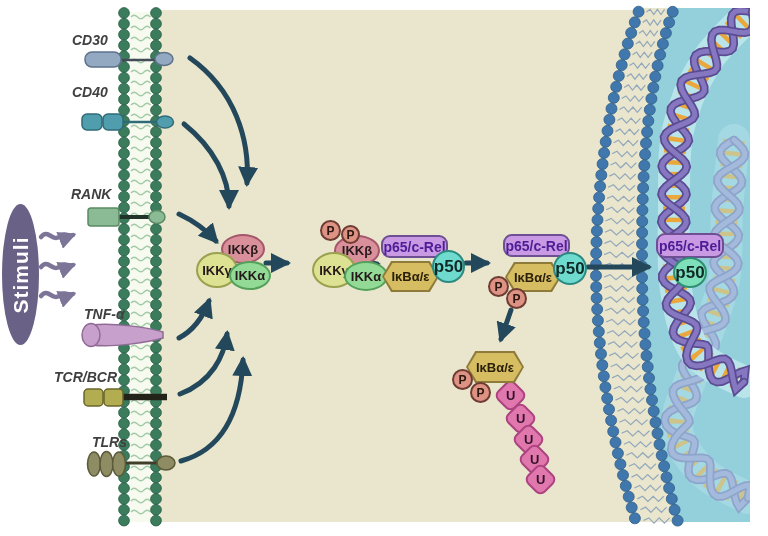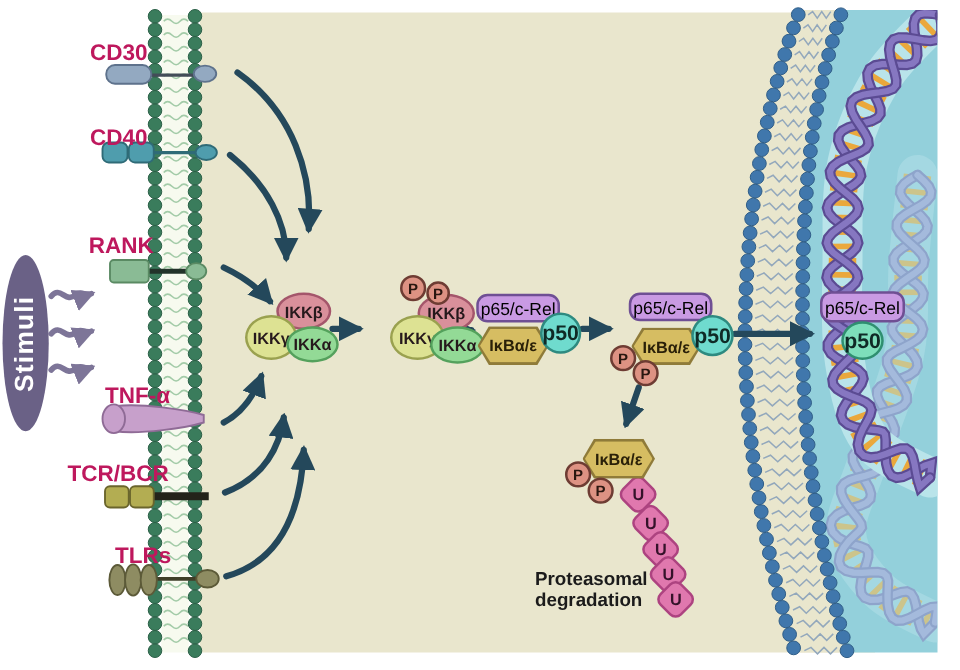--- a/index.html
+++ b/index.html
@@ -1,25 +1,25 @@
 <!DOCTYPE html>
 <html><head>
 <meta charset="utf-8">
 <style>
   html,body{margin:0;padding:0;background:#ffffff;font-family:"Liberation Sans",sans-serif;}
   .stage{position:relative;width:768px;height:536px;background:#ffffff;overflow:hidden;}
   #scene{position:absolute;left:0;top:0;z-index:1;}
-  .rlabel{position:absolute;font-size:18px;font-weight:700;color:#be185d;z-index:3;white-space:nowrap;}
+  .rlabel{position:absolute;font-size:14px;font-weight:700;color:#404040;z-index:3;white-space:nowrap;font-style:italic;}
   .stimuli{position:absolute;left:2px;top:204px;width:37px;height:141px;border-radius:50%;
            display:flex;align-items:center;justify-content:center;z-index:3;}
   .stimuli span{transform:rotate(-90deg);color:#ffffff;font-size:21px;font-weight:700;letter-spacing:1px;white-space:nowrap;}
   .mol{position:absolute;box-sizing:border-box;border:2px solid #888;border-radius:50%;
        display:flex;align-items:center;justify-content:center;font-size:13px;font-weight:700;color:#26191c;z-index:4;text-align:center;}
   .pbox{position:absolute;box-sizing:border-box;border:2px solid #6f4f94;border-radius:9px;
-        display:flex;align-items:center;justify-content:center;font-size:14px;font-weight:400;color:#000000;z-index:4;}
+        display:flex;align-items:center;justify-content:center;font-size:14px;font-weight:700;color:#4c1d95;z-index:4;}
   .p50{position:absolute;box-sizing:border-box;border:2px solid #2e8a80;border-radius:50%;
        display:flex;align-items:center;justify-content:center;font-size:17px;font-weight:700;color:#0f2a26;z-index:5;}
   .hexo{position:absolute;z-index:5;clip-path:polygon(16% 0%,84% 0%,100% 50%,84% 100%,16% 100%,0% 50%);}
   .hexi{position:absolute;inset:2px;clip-path:polygon(16% 0%,84% 0%,100% 50%,84% 100%,16% 100%,0% 50%);
         display:flex;align-items:center;justify-content:center;font-size:13px;font-weight:700;color:#2a2008;}
   .pcirc{position:absolute;width:21px;height:21px;box-sizing:border-box;border-radius:50%;
          border:2px solid #6e3c33;display:flex;align-items:center;justify-content:center;
          font-size:12px;font-weight:700;color:#2a1710;z-index:6;}
   .udia{position:absolute;width:25px;height:25px;box-sizing:border-box;border:2.5px solid #ad4380;
         border-radius:7px;transform:rotate(45deg);display:flex;align-items:center;justify-content:center;z-index:4;}
@@ -392,21 +392,21 @@
         <path d="M588,267 L648,267" fill="none" stroke="#24485b" stroke-width="5" stroke-linecap="round" marker-end="url(#ah)"></path>
         <path d="M511,310 L501,339" fill="none" stroke="#24485b" stroke-width="5" stroke-linecap="round" marker-end="url(#ah)"></path>
       </g>
     </svg>
 
   <div class="stimuli" style="background: rgb(106, 97, 134);">
     <span>Stimuli</span>
   </div>
 
   <div class="rlabel" style="left:72px;top:32px">CD30</div>
-  <div class="rlabel" style="left:72px;top:100px">CD40</div>
+  <div class="rlabel" style="left:72px;top:84px">CD40</div>
   <div class="rlabel" style="left:71px;top:186px">RANK</div>
   <div class="rlabel" style="left:84px;top:306px">TNF-α</div>
   <div class="rlabel" style="left:54px;top:369px">TCR/BCR</div>
   <div class="rlabel" style="left:92px;top:434px">TLRs</div>
 
   <div class="mol" style="left:221px;top:234px;width:44px;height:30px;background:#d9909b;border-color:#a4566b">IKKβ</div>
   <div class="mol" style="left:196px;top:252px;width:42px;height:36px;background:#dde293;border-color:#9aa14f">IKKγ</div>
   <div class="mol" style="left:229px;top:261px;width:42px;height:29px;background:#93da96;border-color:#54a15c">IKKα</div>
 
   <div class="mol" style="left:334px;top:235px;width:46px;height:31px;background:#d9909b;border-color:#a4566b">IKKβ</div>
@@ -446,17 +446,13 @@
   <div class="udia" style="left:516px;top:427px;background:#e078ae">
       <span>U</span>
     </div>
   <div class="udia" style="left:522px;top:447px;background:#e078ae">
       <span>U</span>
     </div>
   <div class="udia" style="left:528px;top:467px;background:#e078ae">
       <span>U</span>
     </div>
 
-  <div class="caption">
-    <div>Proteasomal</div>
-    <div>degradation</div>
-  </div>
 </div>
 
 </body></html>

